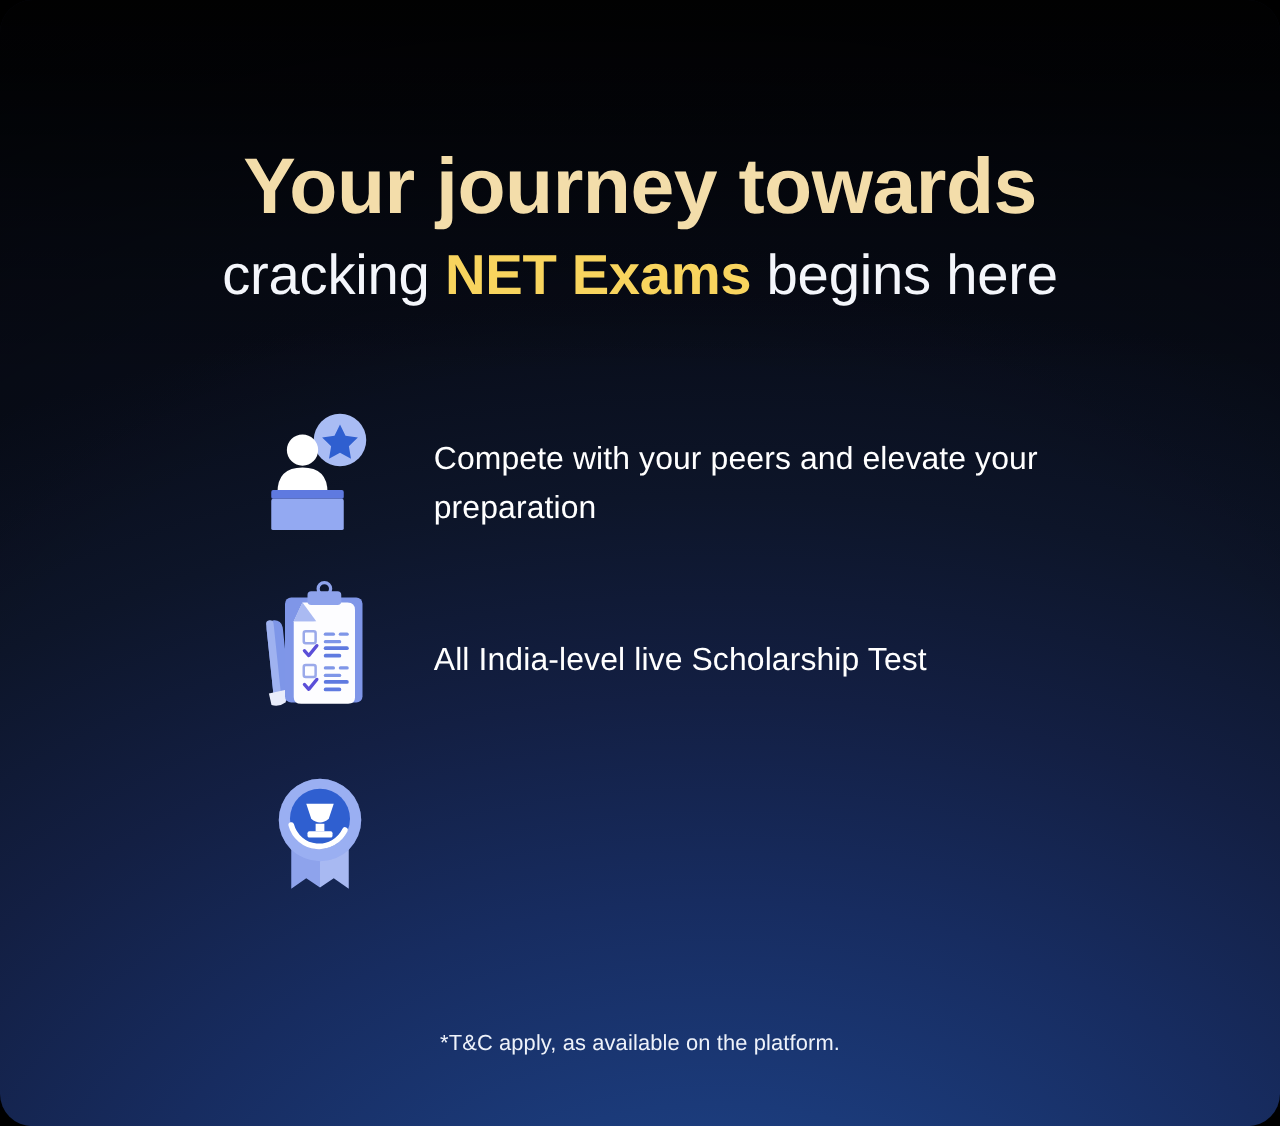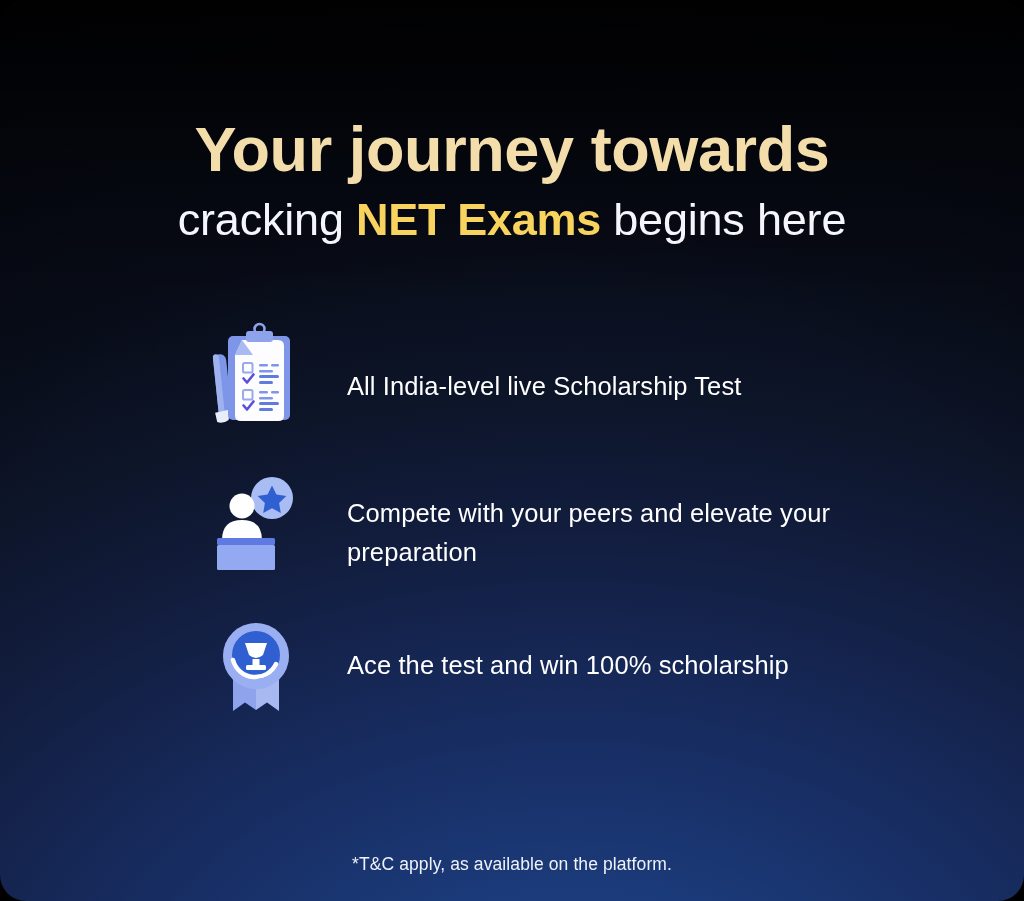--- a/index.html
+++ b/index.html
@@ -116,21 +116,21 @@
   .feature-row.r3 .feature-text { padding-top: 36px; }
 
   .feature-row.r1 { margin-bottom: 42px; }
   .feature-row.r2 { margin-bottom: 38px; }
 
   
   .footnote {
     position: absolute;
     left: 0;
     right: 0;
-    top: 854px;
+    top: 824px;
     text-align: center;
     color: #eef2fa;
     font-size: 17.5px;
     font-weight: 400;
     letter-spacing: 0.1px;
   }
 </style>
 </head>
 <body>
 
@@ -138,20 +138,39 @@
 
   <div class="vignette-top"></div>
   <div class="vignette-sides"></div>
 
   <div class="headline">
     <span class="headline-line1">Your journey towards</span>
     <span class="headline-line2"><span class="hl-pre">cracking </span><span class="accent">NET Exams</span><span class="hl-post"> begins here</span></span>
   </div>
 
   <div class="features">
+
+    <div class="feature-row r2">
+      <div class="feature-icon">
+        <svg width="100" height="104" viewBox="0 0 100 104" xmlns="http://www.w3.org/2000/svg">
+
+          <circle cx="66" cy="30" r="21" fill="#a9bcf4"></circle>
+          <path d="M66 17.5 L70.4 26.6 L80.3 28 L73.1 35 L74.8 44.9 L66 40.2 L57.2 44.9 L58.9 35 L51.7 28 L61.6 26.6 Z" fill="#2f5fd0"></path>
+
+          <circle cx="36" cy="38" r="12.5" fill="#ffffff"></circle>
+
+          <path d="M16 72 Q16 52 36 52 Q56 52 56 72 Z" fill="#ffffff"></path>
+
+          <rect x="11" y="70" width="58" height="7" rx="1.5" fill="#5f7ae0"></rect>
+
+          <rect x="11" y="77" width="58" height="25" rx="1.5" fill="#93a9f2"></rect>
+        </svg>
+      </div>
+      <div class="feature-text">Compete with your peers and elevate your preparation</div>
+    </div>
 
     <div class="feature-row r1">
       <div class="feature-icon">
         <svg width="100" height="104" viewBox="0 0 100 104" xmlns="http://www.w3.org/2000/svg">
 
           <g>
             <rect x="10" y="32" width="13" height="66" rx="6.5" fill="#7e96e8" transform="rotate(-6 16.5 65)"></rect>
             <rect x="10" y="32" width="6" height="66" rx="3" fill="#9fb2f0" transform="rotate(-6 13 65)"></rect>
             <path d="M9.5 90 L23.5 88.5 L22.2 98.5 Q16.5 102 10.6 99.5 Z" fill="#e9edfb" transform="rotate(-6 16.5 94)"></path>
           </g>
@@ -181,58 +200,38 @@
           <rect x="53" y="75" width="14" height="2.6" rx="1.3" fill="#7f96e8"></rect>
 
           <path d="M37.5 83.5 L41 87.5 L47.5 79.5" fill="none" stroke="#5b4fd8" stroke-width="2.6" stroke-linecap="round" stroke-linejoin="round"></path>
           <rect x="53" y="80" width="20" height="3" rx="1.5" fill="#5f7ae0"></rect>
           <rect x="53" y="86" width="14" height="3" rx="1.5" fill="#5f7ae0"></rect>
         </svg>
       </div>
       <div class="feature-text">All India-level live Scholarship Test</div>
     </div>
 
-    <div class="feature-row r2">
-      <div class="feature-icon">
-        <svg width="100" height="104" viewBox="0 0 100 104" xmlns="http://www.w3.org/2000/svg">
-
-          <circle cx="66" cy="30" r="21" fill="#a9bcf4"></circle>
-          <path d="M66 17.5 L70.4 26.6 L80.3 28 L73.1 35 L74.8 44.9 L66 40.2 L57.2 44.9 L58.9 35 L51.7 28 L61.6 26.6 Z" fill="#2f5fd0"></path>
-
-          <circle cx="36" cy="38" r="12.5" fill="#ffffff"></circle>
-
-          <path d="M16 72 Q16 52 36 52 Q56 52 56 72 Z" fill="#ffffff"></path>
-
-          <rect x="11" y="70" width="58" height="7" rx="1.5" fill="#5f7ae0"></rect>
-
-          <rect x="11" y="77" width="58" height="25" rx="1.5" fill="#93a9f2"></rect>
-        </svg>
-      </div>
-      <div class="feature-text">Compete with your peers and elevate your preparation</div>
-    </div>
-
     <div class="feature-row r3">
       <div class="feature-icon">
         <svg width="100" height="104" viewBox="0 0 100 104" xmlns="http://www.w3.org/2000/svg">
 
           <path d="M27 66 L27 101 L39 92.5 L50 100 L50 66 Z" fill="#8ea3ec"></path>
           <path d="M50 66 L50 100 L61 92.5 L73 101 L73 66 Z" fill="#a8b9f2"></path>
 
           <circle cx="50" cy="46" r="33" fill="#93a9f2"></circle>
           <circle cx="50" cy="46" r="33" fill="#a3b5f1" opacity="0.45"></circle>
 
           <circle cx="50" cy="45" r="24" fill="#2f5fd0"></circle>
 
           <path d="M27 50 A23 23 0 0 0 70 54" fill="none" stroke="#ffffff" stroke-width="4.5" stroke-linecap="round"></path>
 
           <path d="M39 33 L61 33 L57 45 Q50 51 43 45 Z" fill="#ffffff"></path>
           <rect x="46.5" y="49" width="7" height="6" fill="#ffffff"></rect>
           <rect x="40" y="55" width="20" height="5" rx="1.5" fill="#ffffff"></rect>
         </svg>
       </div>
-      <div class="feature-text">Ace the test and win 100% scholarship</div>
     </div>
 
   </div>
 
   <div class="footnote">*T&amp;C apply, as available on the platform.</div>
 
 </div>
 
 </body></html>

